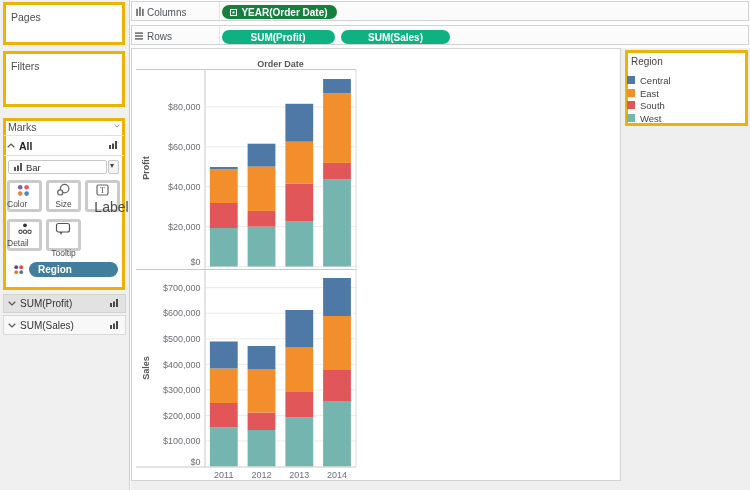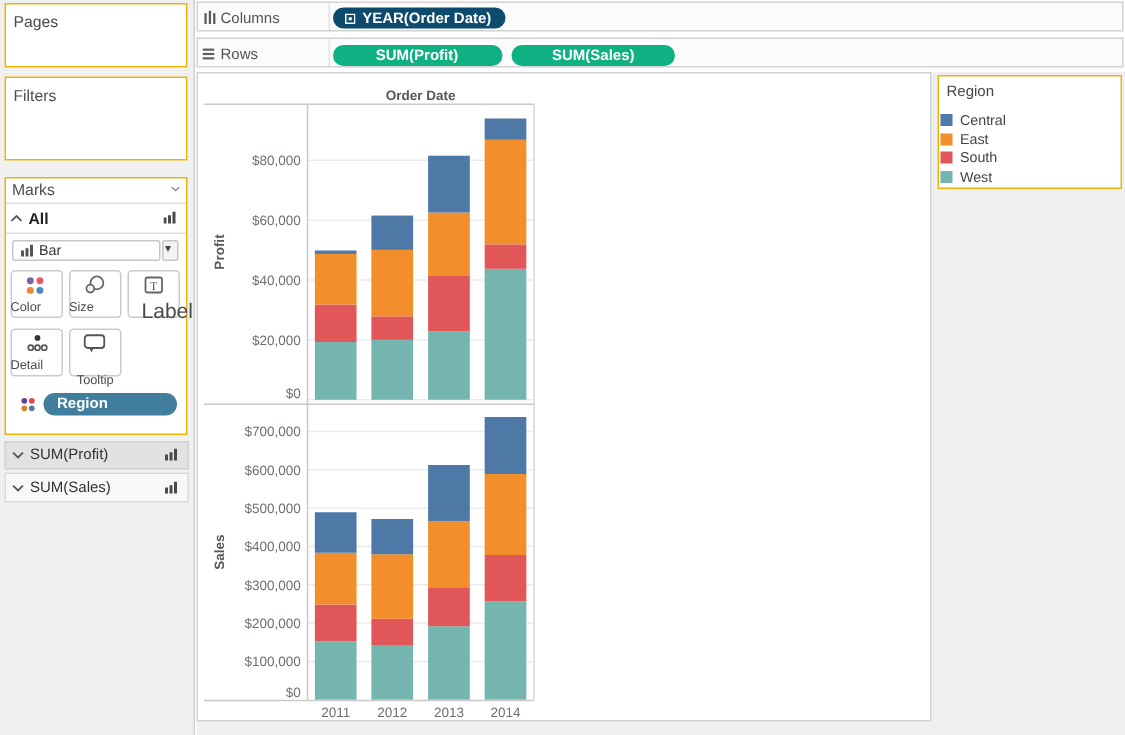--- a/index.html
+++ b/index.html
@@ -1,18 +1,18 @@
 <!DOCTYPE html>
 <html><head><meta charset="utf-8">
 <style>
 * { margin:0; padding:0; box-sizing:border-box; }
 html,body { width:750px; height:490px; overflow:hidden; }
 body { font-family:"Liberation Sans", sans-serif; background:#fff; position:relative; }
 .abs { position:absolute; }
-.card { position:absolute; background:#fff; border:1px solid #eab308; }
+.card { position:absolute; background:#fff; border:3px solid #eab308; }
 .lbl { font-size:10.5px; color:#4d4d4d; }
 .pill { position:absolute; border-radius:8px; color:#fff; font-size:10px; font-weight:bold;
         display:flex; align-items:center; justify-content:center; }
 </style></head>
 <body>
 
 <div class="abs" style="left:0;top:0;width:130px;height:490px;background:#f0f0f0;border-right:1px solid #cfcfcf"></div>
 
 <div class="card" style="left:3px;top:2px;width:122px;height:43px">
     <div class="lbl" style="margin:6px 0 0 5px">Pages</div>
@@ -59,21 +59,21 @@
   </svg>
 <svg class="abs" style="left:56px;top:183px" width="15" height="14" viewBox="0 0 15 14">
   <circle cx="8.6" cy="5.6" r="4.3" fill="none" stroke="#666" stroke-width="1.2"></circle>
   <circle cx="4.2" cy="9.4" r="2.6" fill="#f4f4f4" stroke="#666" stroke-width="1.2"></circle>
 </svg>
 <svg class="abs" style="left:96px;top:184px" width="13" height="12" viewBox="0 0 13 12">
   <rect x="1" y="1" width="11" height="10" rx="1.5" fill="none" stroke="#666" stroke-width="1.2"></rect>
   <text x="6.5" y="9" text-anchor="middle" font-size="8" font-family="Liberation Serif, serif" fill="#555">T</text>
 </svg>
 <div class="abs" style="left:7px;top:199px;width:35px;font-size:8.5px;color:#4a4a4a">Color</div>
-<div class="abs" style="left:46px;top:199px;width:35px;text-align:left;font-size:8.5px;color:#4a4a4a">Size</div>
+<div class="abs" style="left:46px;top:199px;width:35px;text-align:center;font-size:8.5px;color:#4a4a4a">Size</div>
 <div class="abs" style="left:85px;top:199px;width:53px;text-align:center;font-size:14px;color:#4a4a4a">Label</div>
 
 <div class="card" style="left:7px;top:219px;width:35px;height:32px;border-radius:3px;border-color:#cbcbcb"></div>
 <div class="card" style="left:46px;top:219px;width:35px;height:32px;border-radius:3px;border-color:#cbcbcb"></div>
 <svg class="abs" style="left:17.5px;top:223px" width="14" height="12" viewBox="0 0 14 12">
   <circle cx="7" cy="2.3" r="1.9" fill="#333"></circle>
   <circle cx="2.5" cy="8.8" r="1.7" fill="none" stroke="#555" stroke-width="1.1"></circle>
   <circle cx="7" cy="8.8" r="1.7" fill="none" stroke="#555" stroke-width="1.1"></circle>
   <circle cx="11.5" cy="8.8" r="1.7" fill="none" stroke="#555" stroke-width="1.1"></circle>
 </svg>
@@ -123,21 +123,21 @@
     <rect x="6.1" y="1.8" width="1.5" height="7.2" fill="#5a5a5a"></rect>
 </svg>
 <div class="abs" style="left:147px;top:6.5px;font-size:10px;color:#50555b">Columns</div>
 <svg class="abs" style="left:134.5px;top:31.5px" width="8" height="8" viewBox="0 0 8 8">
   <rect x="0" y="0.4" width="8" height="1.4" fill="#5a5a5a"></rect>
     <rect x="0" y="3.3" width="8" height="1.4" fill="#5a5a5a"></rect>
     <rect x="0" y="6.2" width="8" height="1.4" fill="#5a5a5a"></rect>
 </svg>
 <div class="abs" style="left:147px;top:31px;font-size:10px;color:#50555b">Rows</div>
 
-<div class="pill" style="left:221.5px;top:5px;width:115px;height:14px;background:#0c4a6e">
+<div class="pill" style="left:221.5px;top:5px;width:115px;height:14px;background:#15803d">
   <svg width="7" height="7" viewBox="0 0 7 7" style="margin-right:4px">
       <rect x="0.5" y="0.5" width="6" height="6" fill="none" stroke="#fff" stroke-width="1"></rect>
       <rect x="2.5" y="2.5" width="2" height="2" fill="#fff"></rect>
     </svg>
   YEAR(Order Date)</div>
 <div class="pill" style="left:221.5px;top:29.8px;width:113px;height:14.5px;background:#0fb183">SUM(Profit)</div>
 <div class="pill" style="left:341px;top:29.8px;width:109px;height:14.5px;background:#0fb183">SUM(Sales)</div>
 
 <div class="abs" style="left:131px;top:48px;width:619px;height:442px;background:#efefef"></div>
 <div class="abs" style="left:131px;top:48px;width:490px;height:433px;background:#fff;border:1px solid #d2d2d2"></div>

